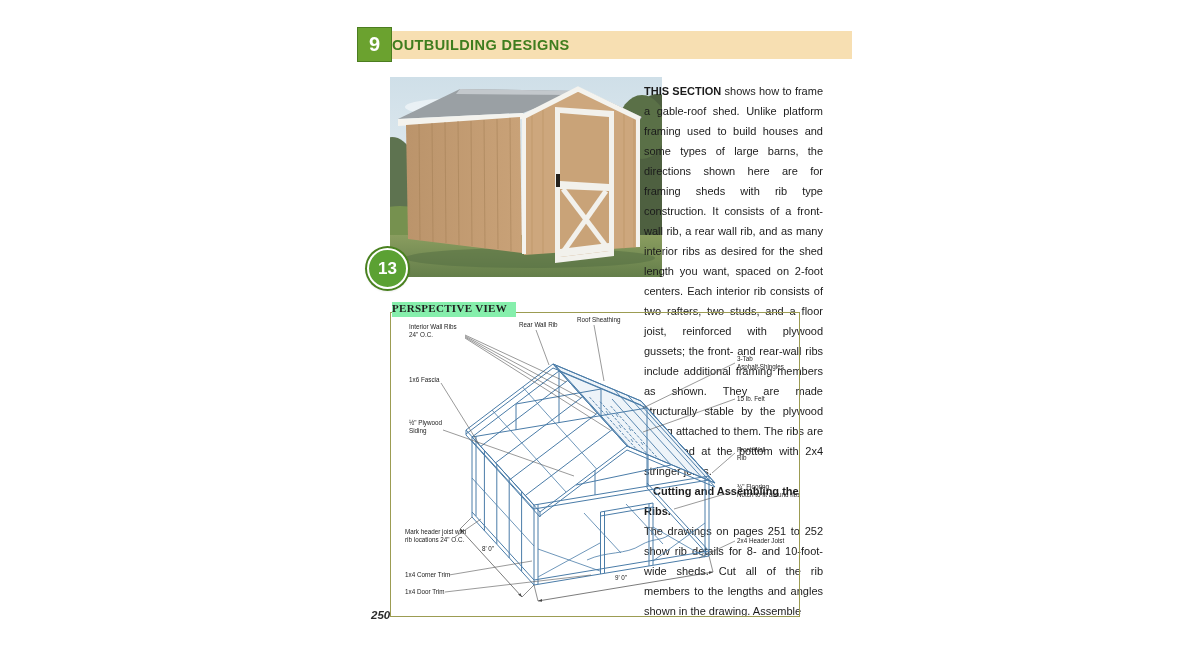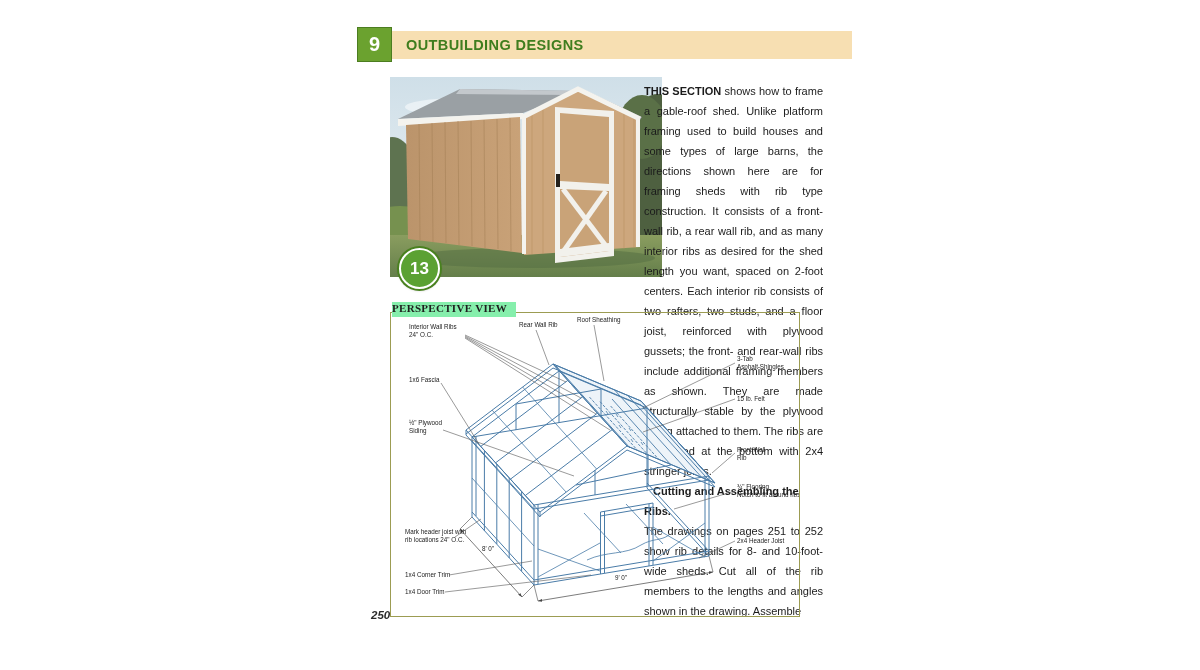--- a/index.html
+++ b/index.html
@@ -5,35 +5,35 @@
   html,body{margin:0;padding:0;background:#fff;}
   .canvas{position:relative;width:1200px;height:670px;background:#ffffff;
           font-family:"Liberation Sans",sans-serif;overflow:hidden;}
 
   
   .chapter-box{position:absolute;left:357px;top:27px;width:35px;height:35px;
     background:#6ba22f;border:1px solid #4c7d20;box-sizing:border-box;
     display:flex;align-items:center;justify-content:center;
     color:#fff;font-weight:bold;font-size:20px;z-index:2;}
   .chapter-banner{position:absolute;left:392px;top:31px;width:460px;height:28px;
-    background:#f7dfb2;display:flex;align-items:center;padding-left:14px;box-sizing:border-box;}
+    background:#f7dfb2;display:flex;align-items:center;box-sizing:border-box;}
   .chapter-title{color:#3f7d1e;font-weight:bold;font-size:14.5px;letter-spacing:.4px;}
 
   
   .photo{position:absolute;left:390px;top:77px;width:272px;height:200px;}
   .caption-band{position:absolute;left:390px;top:277px;width:272px;height:22px;
     background:#f7dfb2;display:flex;align-items:center;justify-content:space-between;
     padding:0 10px 0 26px;box-sizing:border-box;z-index:2;}
   .series{font-size:9.5px;font-weight:bold;color:#3a3222;letter-spacing:.4px;}
   .project-title{font-size:15px;font-weight:bold;color:#76a23c;letter-spacing:2.2px;}
   .badge{position:absolute;left:367px;top:248px;width:41px;height:41px;border-radius:50%;
     background:#5ba133;border:2px solid #fff;box-sizing:border-box;
     box-shadow:0 0 0 2px #49811f,0 1px 3px rgba(0,0,0,.35);
     color:#fff;display:flex;align-items:center;justify-content:center;
-    font-weight:bold;font-size:17px;z-index:3;margin-left:32px;}
+    font-weight:bold;font-size:17px;z-index:3;}
 
   
   .intro{position:absolute;left:644px;top:81px;width:179px;font-size:11px;
     line-height:20px;color:#1b1b1b;text-align:justify;}
   .intro .lead{font-weight:bold;}
   .intro .subhead{font-weight:bold;text-indent:9px;text-align:left;}
 
   
   .diagram-frame{position:absolute;left:390px;top:312px;width:410px;height:305px;
     border:1px solid #9c9c52;box-sizing:border-box;}

